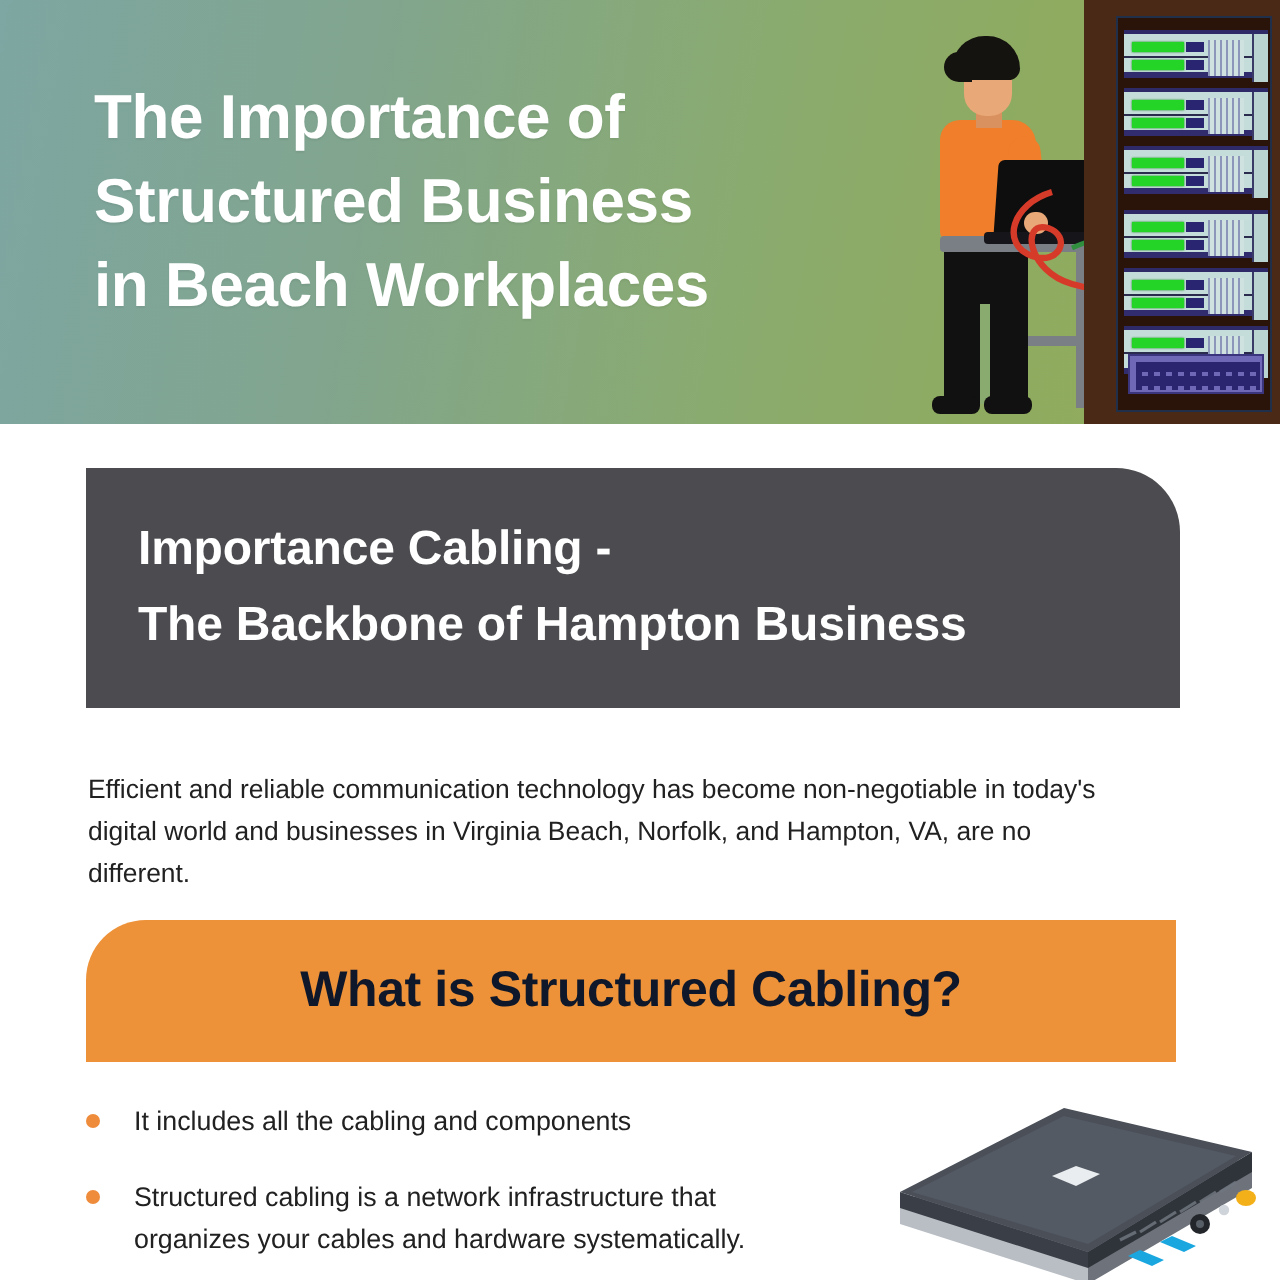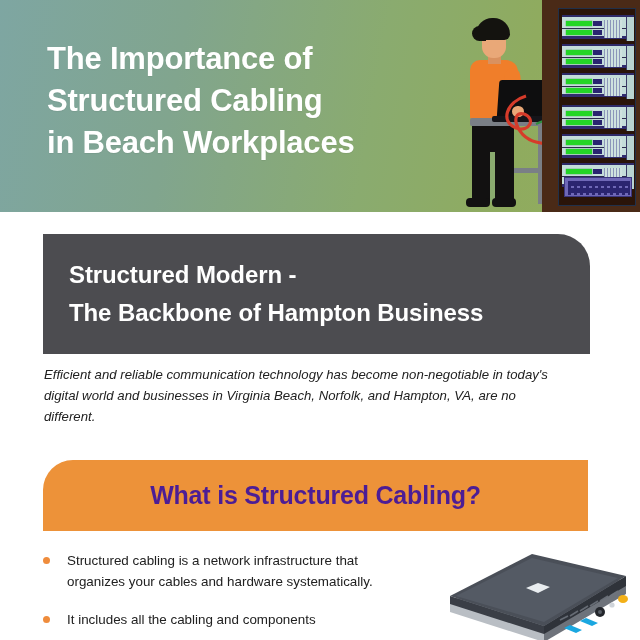--- a/index.html
+++ b/index.html
@@ -234,41 +234,40 @@
     font-size: 24px;
     font-weight: bold;
     line-height: 38px;
     letter-spacing: -0.1px;
   }
   .dark-bar-text .dl { display: block; white-space: nowrap; }
 
   
   .intro-para {
     position: absolute;
-    left: 44px; top: 364px;
+    left: 44px; top: 384px;
     width: 522px;
     color: #212121;
     font-size: 13.2px;
     line-height: 21px;
-    font-style: italic;
   }
 
   
   .orange-bar {
     position: absolute;
     left: 43px; top: 460px;
     width: 545px; height: 71px;
     background: #ed9239;
     border-radius: 30px 0 0 0;
     display: flex;
     align-items: center;
     justify-content: center;
   }
   .orange-bar-text {
-    color: #4c1d95;
+    color: #0f172a;
     font-size: 25px;
     font-weight: bold;
     letter-spacing: -0.2px;
     white-space: nowrap;
   }
 
   
   .bullets {
     position: absolute;
     left: 40px; top: 550px;
@@ -295,21 +294,21 @@
 </style>
 </head>
 <body>
 
 <div id="infographic">
 
   <div class="hero">
 
     <div class="hero-title">
       <span class="tl">The Importance of</span>
-      <span class="tl">Structured Cabling</span>
+      <span class="tl">Structured Business</span>
       <span class="tl">in Beach Workplaces</span>
     </div>
 
     <div class="person">
       <div class="desk-leg1"></div>
       <div class="desk-leg2"></div>
       <div class="desk-bar"></div>
       <div class="p-pants"></div>
       <div class="p-shoe1"></div>
       <div class="p-shoe2"></div>
@@ -390,39 +389,39 @@
         </div>
         <div class="patch">
           <div class="ports"></div>
         </div>
       </div>
     </div>
   </div>
 
   <div class="dark-bar">
     <div class="dark-bar-text">
-      <span class="dl">Structured Modern -</span>
+      <span class="dl">Importance Cabling -</span>
       <span class="dl">The Backbone of Hampton Business</span>
     </div>
   </div>
 
   <p class="intro-para">Efficient and reliable communication technology has become non-negotiable in today's digital world and businesses in Virginia Beach, Norfolk, and Hampton, VA, are no different.</p>
 
   <div class="orange-bar">
     <span class="orange-bar-text">What is Structured Cabling?</span>
   </div>
 
   <div class="bullets">
     <div class="bullet-row">
       <span class="bullet-dot"></span>
-      <span>Structured cabling is a network infrastructure that organizes your cables and hardware systematically.</span>
+      <span>It includes all the cabling and components</span>
     </div>
     <div class="bullet-row">
       <span class="bullet-dot"></span>
-      <span>It includes all the cabling and components</span>
+      <span>Structured cabling is a network infrastructure that organizes your cables and hardware systematically.</span>
     </div>
   </div>
 
   <svg class="router" viewBox="0 0 200 102">
 
     <polygon points="10,64 92,22 186,44 104,94" fill="#8e949c"></polygon>
     <polygon points="10,64 10,74 104,104 104,94" fill="#b9bec4"></polygon>
     <polygon points="104,94 104,104 186,56 186,44" fill="#6e737b"></polygon>
 
     <polygon points="10,58 92,16 186,38 104,88" fill="#4a4f58"></polygon>

